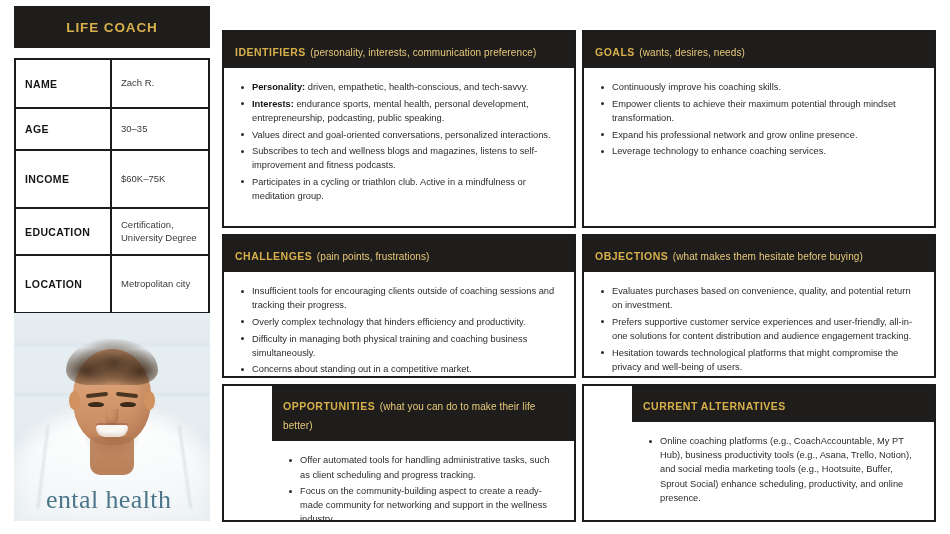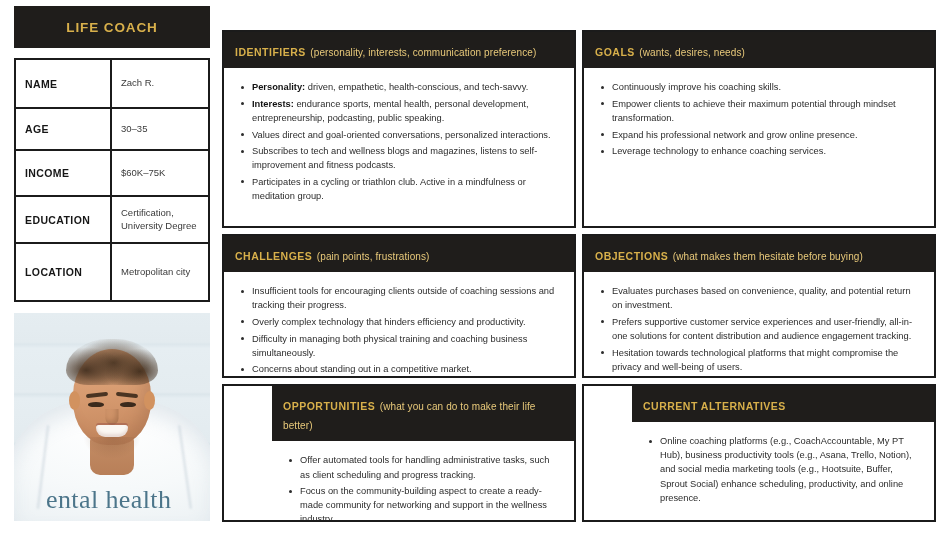--- a/index.html
+++ b/index.html
@@ -66,21 +66,21 @@
     letter-spacing: 0.4px;
     color: #161616;
   }
   .info-value {
     font-size: 9.5px;
     color: #3a3a3a;
     line-height: 1.35;
   }
   .row-h-1 { height: 49px; }
   .row-h-2 { height: 42px; }
-  .row-h-3 { height: 46px; border-radius: 22px; }
+  .row-h-3 { height: 58px; border-radius: 22px; }
   .row-h-4 { height: 47px; }
   .row-h-5 { height: 58px; }
 
   
   .photo-frame {
     position: absolute;
     left: 14px;
     top: 313px;
     width: 196px;
     height: 208px;

